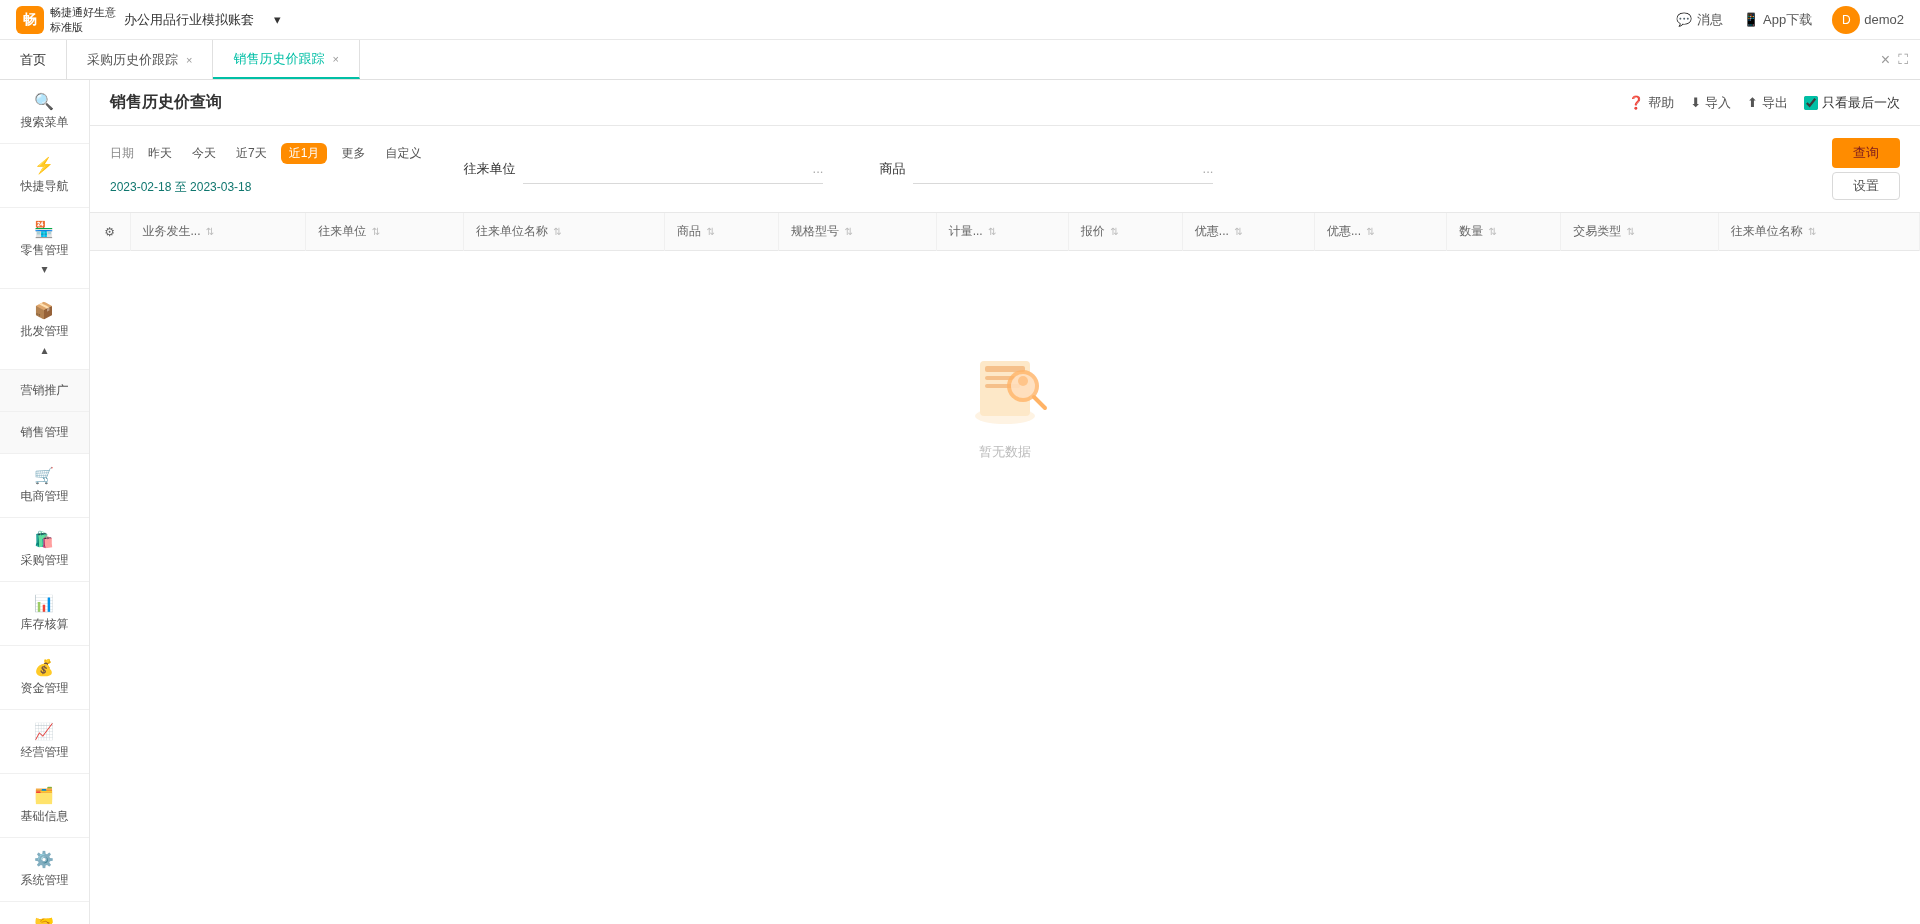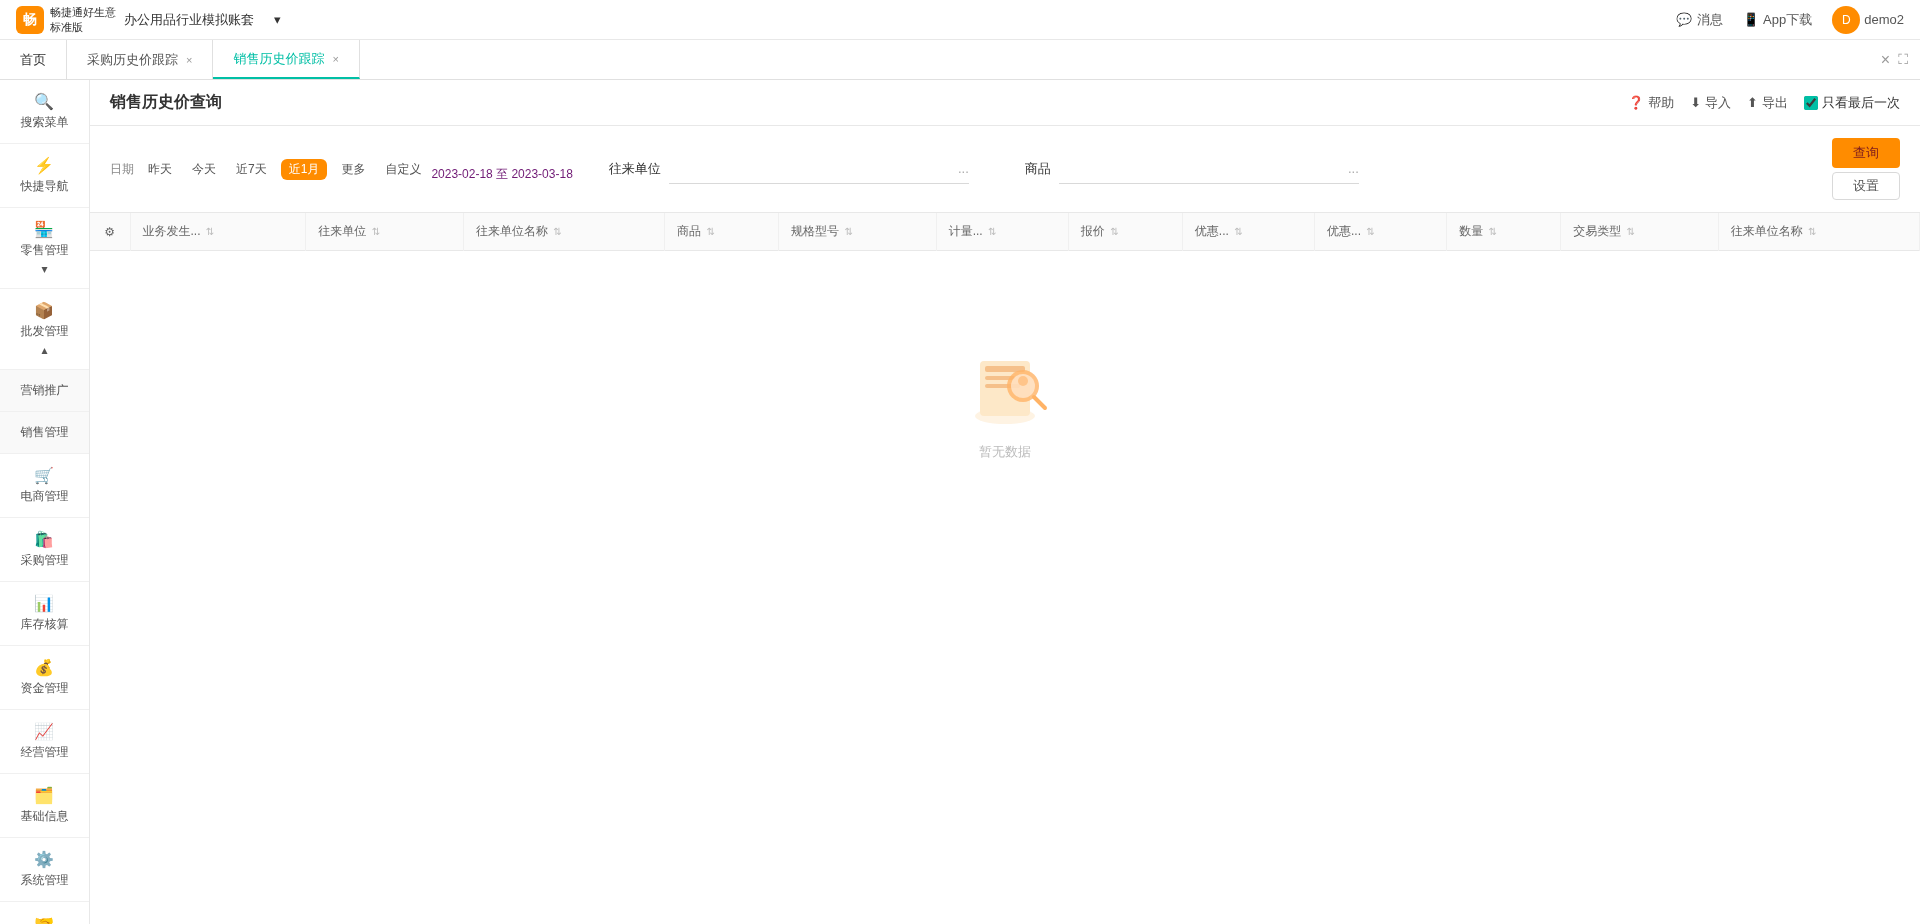--- a/index.html
+++ b/index.html
@@ -198,21 +198,21 @@
       border-bottom: 1px solid #e8e8e8;
       flex-shrink: 0;
       flex-wrap: wrap;
     }
     .filter-label {
       color: #888;
       font-size: 12px;
     }
     .filter-date-group {
       display: flex;
-      flex-direction: row;
+      flex-direction: column;
       gap: 4px;
     }
     .date-options {
       display: flex;
       align-items: center;
       gap: 8px;
     }
     .date-btn {
       font-size: 12px;
       color: #555;
@@ -221,21 +221,21 @@
       border-radius: 3px;
     }
     .date-btn.active {
       background: #ff8c00;
       color: white;
       border-radius: 6px;
       padding: 2px 8px;
     }
     .date-range {
       font-size: 12px;
-      color: #701a75;
+      color: #0f766e;
       margin-top: 11px;
     }
     .filter-input {
       display: flex;
       align-items: center;
       gap: 8px;
     }
     .filter-input-label {
       font-size: 13px;
       color: #333;

